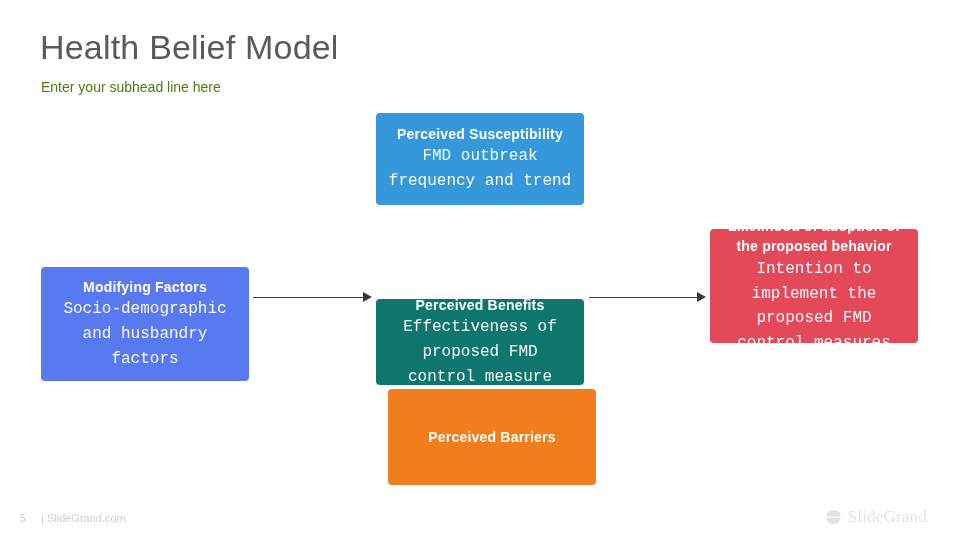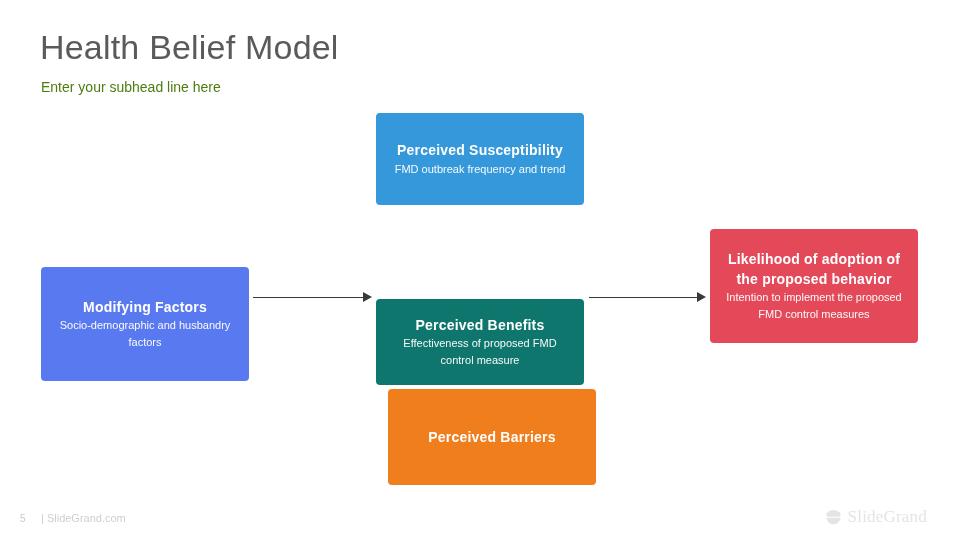--- a/index.html
+++ b/index.html
@@ -54,24 +54,25 @@
     padding: 6px 12px;
     color: #ffffff;
   }
   .node .node-title {
     font-size: 14px;
     font-weight: bold;
     line-height: 1.45;
     letter-spacing: 0.2px;
   }
   .node .node-desc {
-    font-size: 11px;
+    font-size: 16px;
     font-weight: 400;
     line-height: 1.55;
     color: rgba(255,255,255,0.96);
+    font-family: Liberation Mono, monospace;
   }
 
   
   #node-modifying {
     left: 41px;
     top: 240px;
     width: 208px;
     height: 114px;
     background: #5979f0;
     margin-top: 27px;

